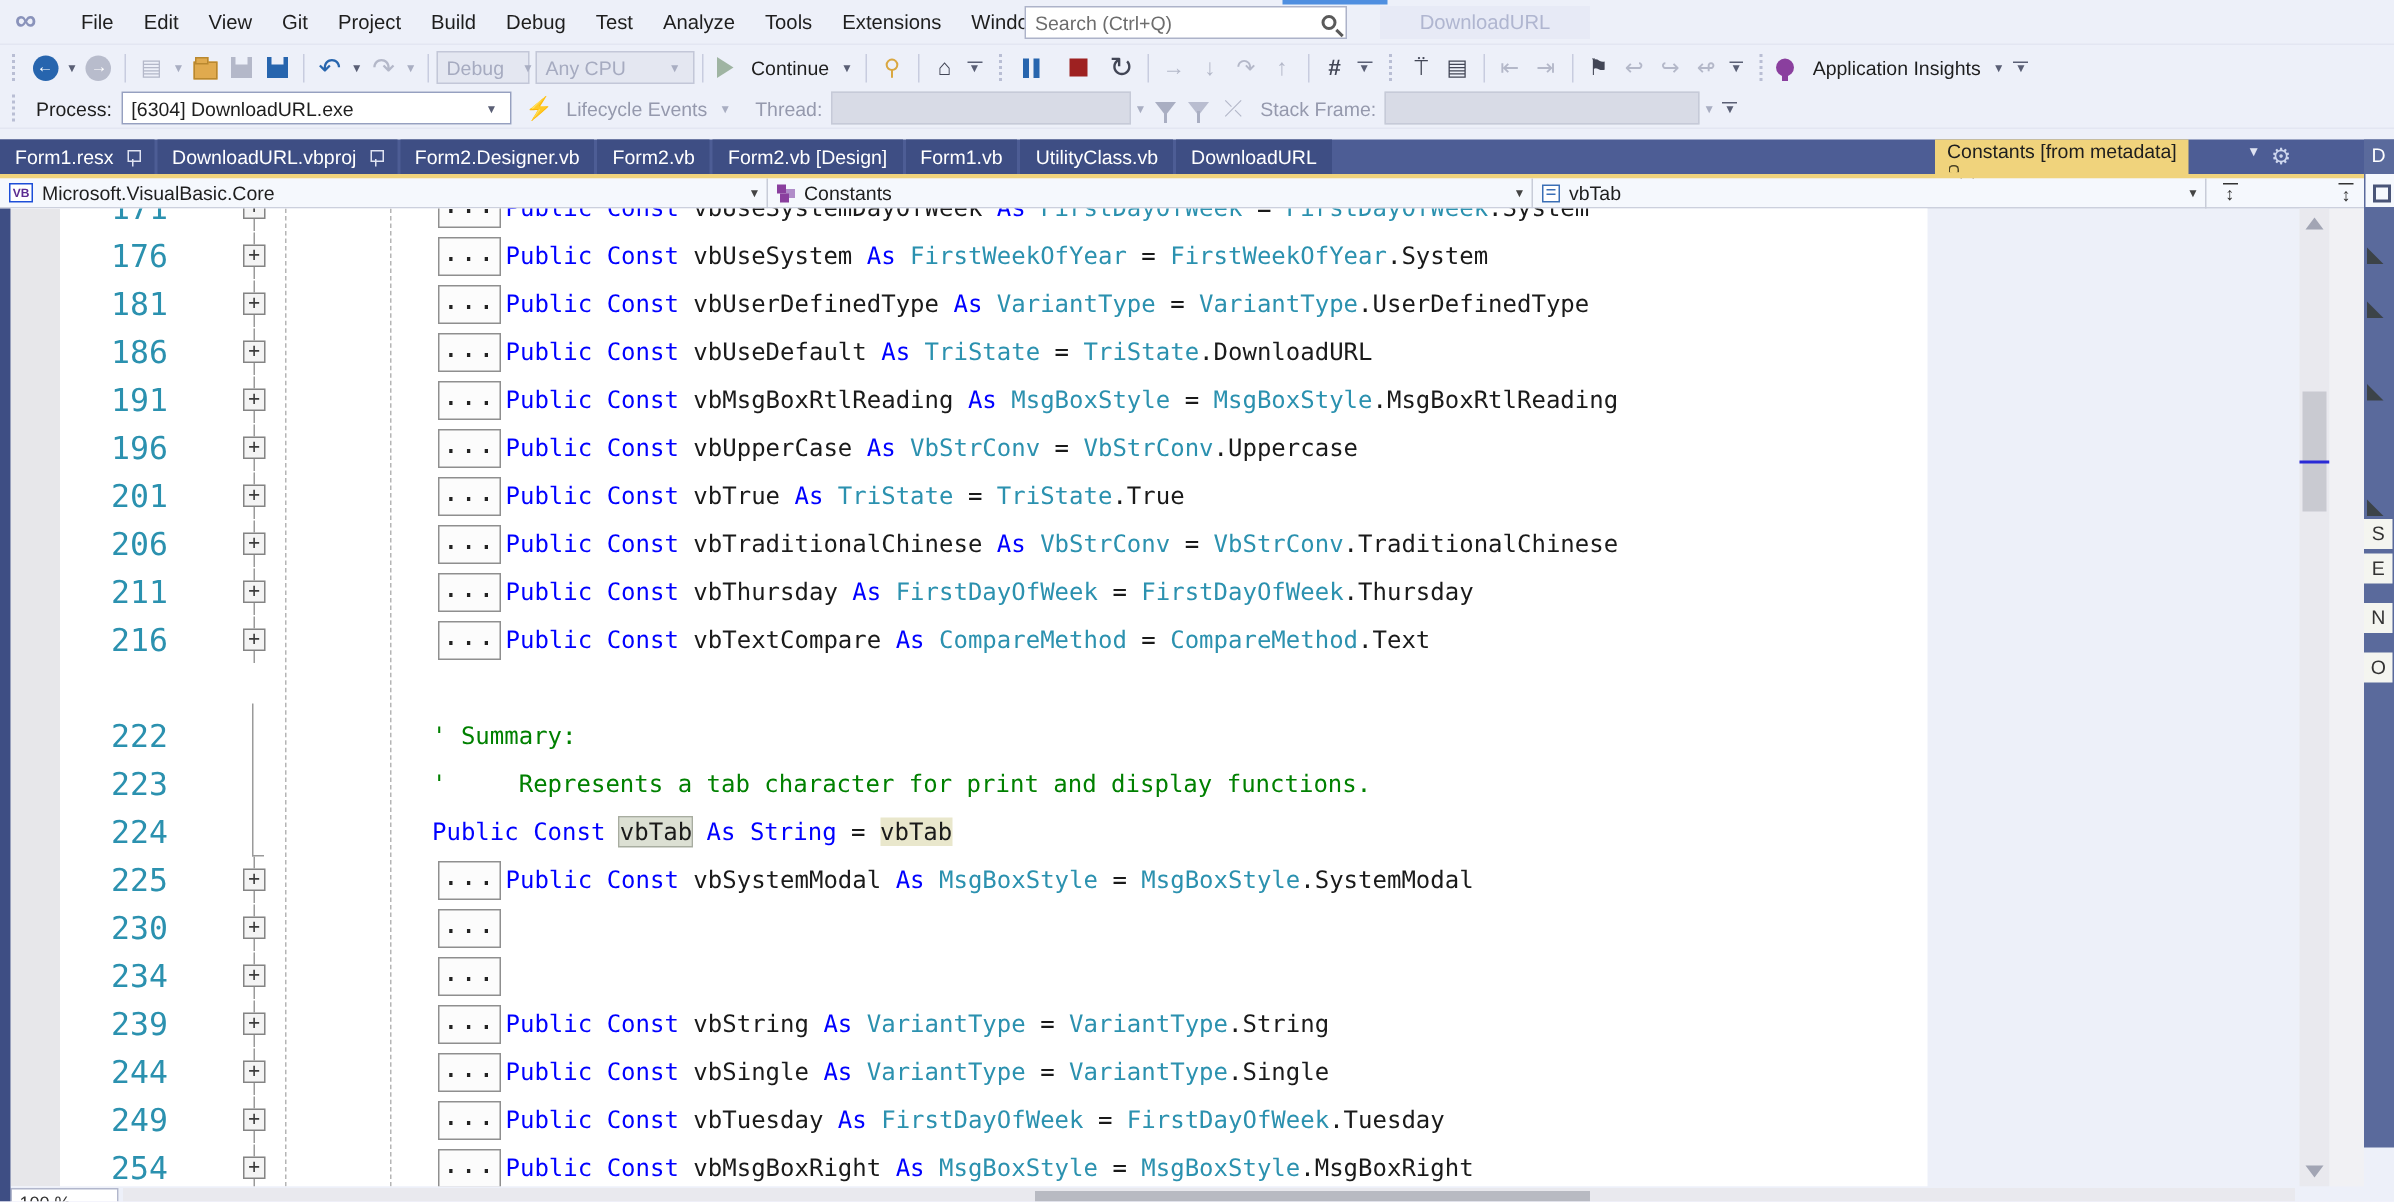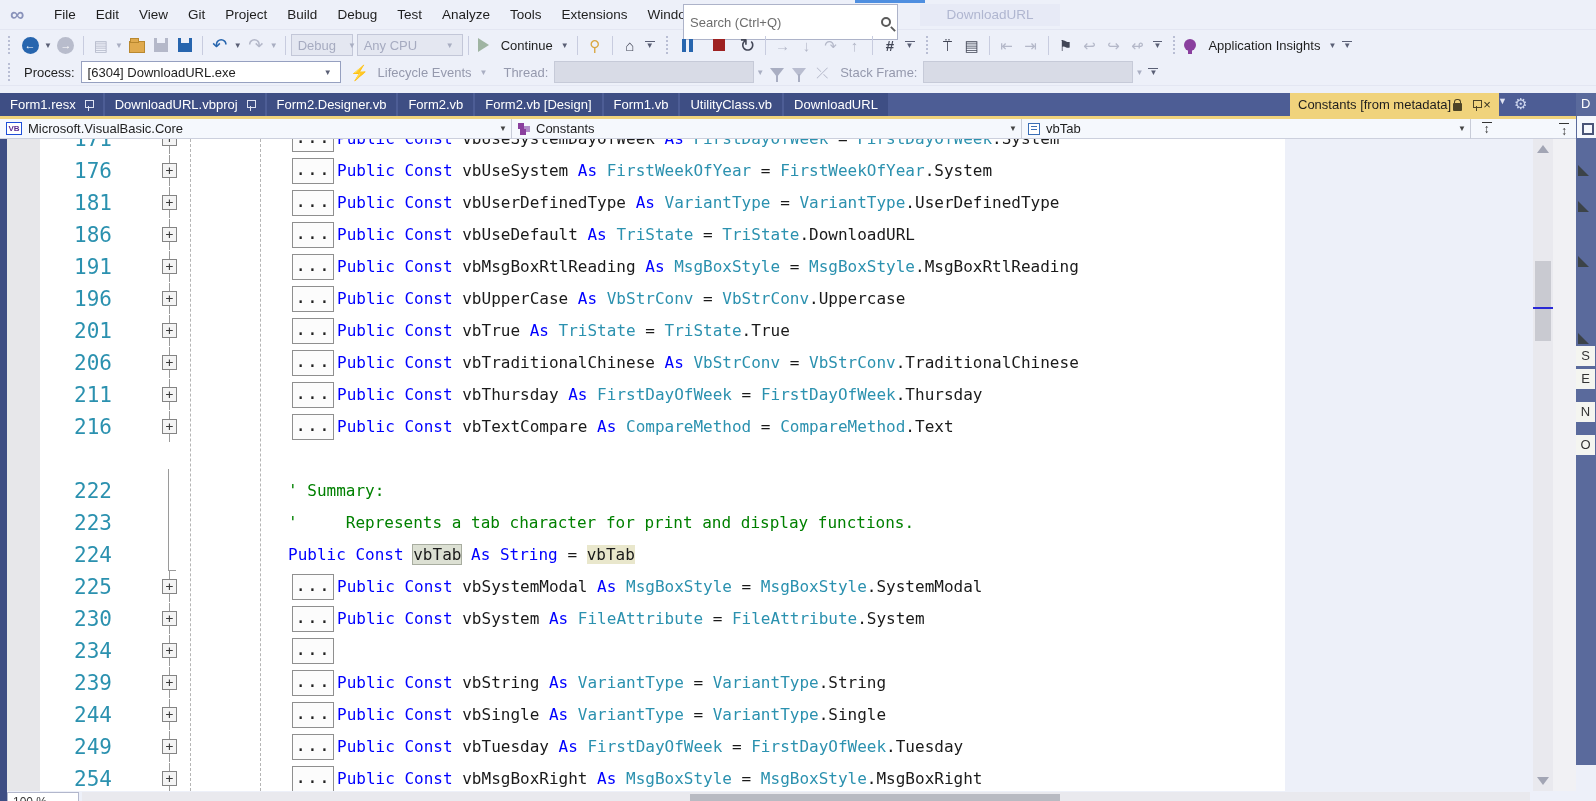--- a/index.html
+++ b/index.html
@@ -3,21 +3,21 @@
 <meta charset="utf-8">
 <style>
   * { margin:0; padding:0; box-sizing:border-box; }
   html,body { width:1596px; height:801px; overflow:hidden; font-family:"Liberation Sans", sans-serif; background:#edf0f9; }
   #app { position:relative; width:1596px; height:801px; background:#edf0f9; }
 
   
   #menubar { position:absolute; top:0; left:0; width:1596px; height:30px; background:#edf0f9; display:flex; align-items:center; border-bottom:1px solid #e3e6f2; }
   #vslogo { width:26px; height:17px; margin:0 8px 0 10px; color:#8a93bb; font-size:20px; line-height:16px; font-weight:bold; }
   .menu-item { padding:0 10px; font-size:13.5px; color:#1e1e1e; height:30px; line-height:30px; cursor:default; }
-  #searchbox { position:absolute; left:683px; top:4px; width:215px; height:36px; background:#ffffff; border:1px solid #adb3c9; display:flex; align-items:center; padding:0 6px; }
+  #searchbox { position:absolute; left:683px; top:4px; width:215px; height:22px; background:#ffffff; border:1px solid #adb3c9; display:flex; align-items:center; padding:0 6px; }
   #searchbox .ph { flex:1; font-size:13px; color:#6d6d6d; }
   .mag { width:10px; height:10px; border:2px solid #5a5a5a; border-radius:50%; position:relative; }
   .mag::after { content:""; position:absolute; width:2px; height:6px; background:#5a5a5a; transform:rotate(-45deg); left:9px; top:7px; }
   #accountbtn { position:absolute; left:920px; top:4px; width:140px; height:22px; background:#e7eaf6; color:#b0b6d0; font-size:13.5px; text-align:center; line-height:22px; }
   #titlebar-accent { position:absolute; left:855px; top:0; width:70px; height:3px; background:#4f8fe0; }
 
   
   #toolbar { position:absolute; top:31px; left:0; width:1596px; height:28px; display:flex; align-items:center; }
   #procbar { position:absolute; top:59px; left:0; width:1596px; height:27px; display:flex; align-items:center; border-bottom:1px solid #e3e6f2; }
   .grip { width:4px; height:18px; border-left:2px dotted #b9bed4; margin:0 6px 0 8px; }
@@ -50,21 +50,21 @@
   .dis-combo { height:22px; background:#d8dbe6; border:1px solid #c6cad8; }
   .funnel { width:0; height:0; border-left:7px solid transparent; border-right:7px solid transparent; border-top:9px solid #a9aec2; position:relative; margin:0 4px; }
   .funnel::after { content:""; position:absolute; left:-1px; top:-3px; width:2px; height:8px; background:#a9aec2; }
 
   
   #tabbar { position:absolute; top:93px; left:0; width:1596px; height:23px; background:#4d5d95; display:flex; align-items:flex-end; }
   .dtab { height:23px; background:#3e4e84; color:#ffffff; font-size:13px; display:flex; align-items:center; padding:0 10px; margin-right:2px; white-space:nowrap; }
   .pin { width:9px; height:12px; position:relative; margin-left:8px; }
   .pin::before { content:""; position:absolute; top:1px; left:1px; width:7px; height:6px; border:1px solid #dfe3f2; }
   .pin::after { content:""; position:absolute; top:7px; left:4px; width:1px; height:5px; background:#dfe3f2; }
-  #provtab { position:absolute; left:1290px; top:93px; height:23px; background:#f0d37c; color:#1e1e1e; font-size:13px; display:flex; align-items:center; padding:0 8px; gap:2px; }
+  #provtab { position:absolute; left:1290px; top:93px; height:23px; background:#f0d37c; color:#1e1e1e; font-size:13px; display:flex; padding:0 8px; gap:2px;flex-direction:column; }
   #provtab .lock { width:9px; height:8px; background:#4d4426; border-radius:1px; position:relative; margin-top:4px; }
   #provtab .lock::before { content:""; position:absolute; top:-4px; left:1px; width:5px; height:4px; border:1.5px solid #4d4426; border-bottom:none; border-radius:3px 3px 0 0; }
   #provtab .pin::before { border-color:#4d4426; } #provtab .pin::after { background:#4d4426; }
   #provtab .x { font-size:13px; color:#33301f; line-height:13px; }
   #tab-extra { position:absolute; left:1498px; top:96px; color:#dfe3f2; font-size:9px; }
   #tab-gear { position:absolute; left:1514px; top:95px; color:#cdd6ee; font-size:15px; }
   #yellowstrip { position:absolute; top:116px; left:0; width:1596px; height:3px; background:#f0d37c; }
 
   
   #navbar { position:absolute; top:119px; left:0; width:1576px; height:20px; background:#f5f8fd; border-bottom:1px solid #ccd0dd; display:flex; align-items:center; }
@@ -444,21 +444,20 @@
         <div class="crow" style="top: 432px;">
           <div class="lnum">225</div>
           <div class="fbox">+</div>
           <div class="cbox">...</div>
           <div class="codetext" style="left: 337px;"><span class="kw">Public Const </span><span class="pl">vbSystemModal </span><span class="kw">As </span><span class="ty">MsgBoxStyle </span><span class="pl">= </span><span class="ty">MsgBoxStyle</span><span class="pl">.SystemModal</span></div>
         </div>
         <div class="crow" style="top: 464px;">
           <div class="lnum">230</div>
           <div class="fbox">+</div>
           <div class="cbox">...</div>
-          <div class="codetext" style="left: 337px;"><span class="kw">Public Const </span><span class="pl">vbSystem </span><span class="kw">As </span><span class="ty">FileAttribute </span><span class="pl">= </span><span class="ty">FileAttribute</span><span class="pl">.System</span></div>
         </div>
         <div class="crow" style="top: 496px;">
           <div class="lnum">234</div>
           <div class="fbox">+</div>
           <div class="cbox">...</div>
         </div>
         <div class="crow" style="top: 528px;">
           <div class="lnum">239</div>
           <div class="fbox">+</div>
           <div class="cbox">...</div>

